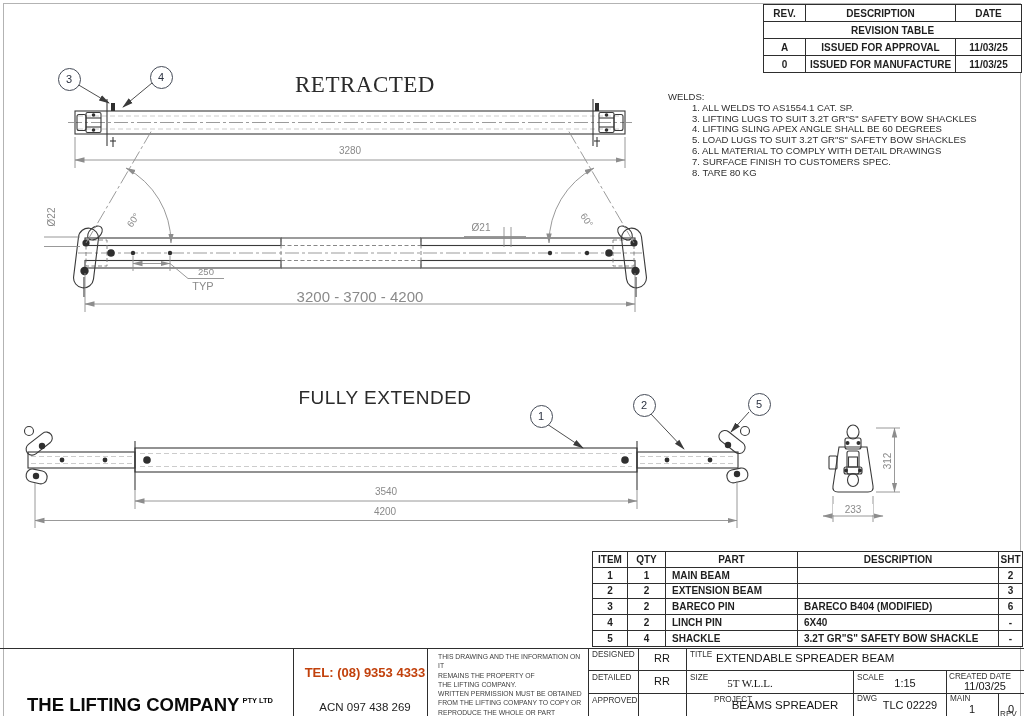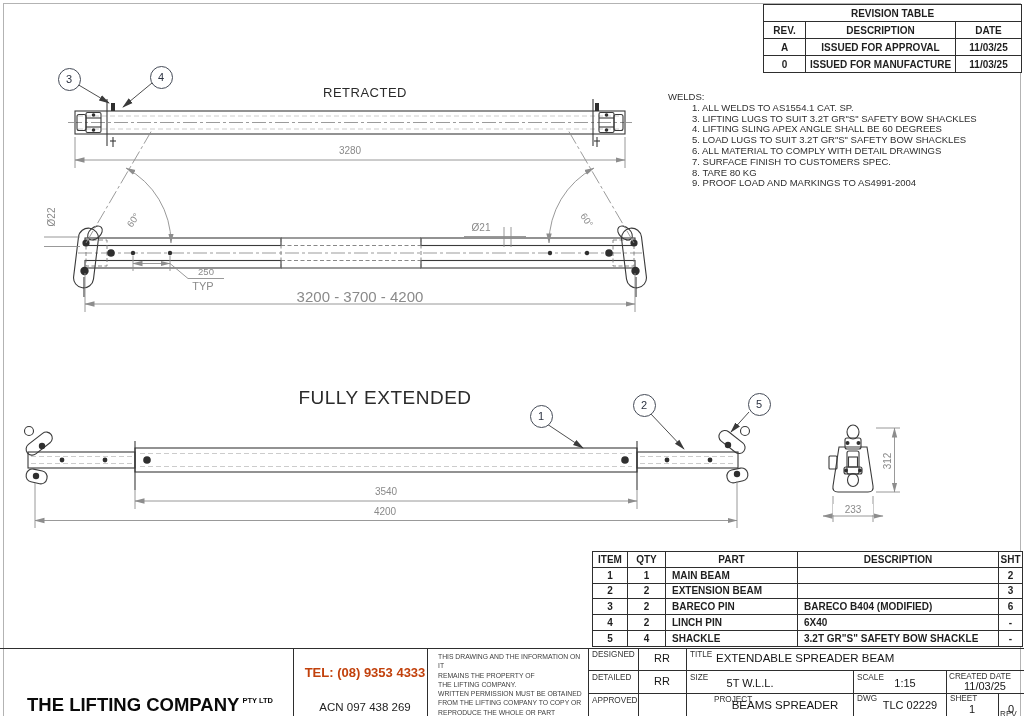--- a/index.html
+++ b/index.html
@@ -237,21 +237,21 @@
       <line x1="876" y1="428" x2="900" y2="428" class="dim"></line>
       <line x1="876" y1="492" x2="900" y2="492" class="dim"></line>
       <line x1="894.5" y1="428" x2="894.5" y2="492" class="dim" marker-start="url(#ad)" marker-end="url(#ad)"></line>
 
       <line x1="833" y1="496" x2="833" y2="522" class="dim"></line>
       <line x1="873" y1="496" x2="873" y2="522" class="dim"></line>
       <line x1="823" y1="516" x2="883" y2="516" class="dim" marker-start="url(#ad)" marker-end="url(#ad)"></line>
     </g>
   </svg>
 
-  <div class="viewtitle" style="left:275px;top:85px;width:180px;font-size:13px;">RETRACTED</div>
+  <div class="viewtitle" style="left:275px;top:72px;width:180px;font-size:23px;font-family:Liberation Serif, serif;">RETRACTED</div>
   <div class="balloon" style="left:57.5px;top:67.5px;">
     <span>3</span>
     </div>
   <div class="balloon" style="left:149.5px;top:65.5px;">
     <span>4</span>
     </div>
   <div class="dimtxt ctr" style="left:320px;top:145px;width:60px;">3280</div>
 
   <div class="dimtxt" style="left:51px;top:217px;transform:translate(-50%,-50%) rotate(-90deg);">Ø22</div>
   <div class="dimtxt" style="left:133px;top:220px;font-size:9.5px;transform:translate(-50%,-50%) rotate(-55deg);">60°</div>
@@ -279,37 +279,36 @@
 
   <div class="notes">
     <div>WELDS:</div>
     <div class="itm">1. ALL WELDS TO AS1554.1 CAT. SP.</div>
     <div class="itm">3. LIFTING LUGS TO SUIT 3.2T GR"S" SAFETY BOW SHACKLES</div>
     <div class="itm">4. LIFTING SLING APEX ANGLE SHALL BE 60 DEGREES</div>
     <div class="itm">5. LOAD LUGS TO SUIT 3.2T GR"S" SAFETY BOW SHACKLES</div>
     <div class="itm">6. ALL MATERIAL TO COMPLY WITH DETAIL DRAWINGS</div>
     <div class="itm">7. SURFACE FINISH TO CUSTOMERS SPEC.</div>
     <div class="itm">8. TARE 80 KG</div>
-    <div class="itm">9. PROOF LOAD AND MARKINGS TO AS4991-2004</div>
   </div>
 
   <table class="rev">
     <colgroup>
         <col style="width:42px">
         <col style="width:150px">
         <col style="width:66px">
       </colgroup>
     <tbody>
         <tr>
-      <td colspan="3">REVISION TABLE</td>
-        </tr>
-    <tr>
       <td>REV.</td>
       <td>DESCRIPTION</td>
       <td>DATE</td>
+        </tr>
+    <tr>
+      <td colspan="3">REVISION TABLE</td>
         </tr>
     <tr>
       <td>A</td>
       <td>ISSUED FOR APPROVAL</td>
       <td>11/03/25</td>
         </tr>
     <tr>
       <td>0</td>
       <td>ISSUED FOR MANUFACTURE</td>
       <td>11/03/25</td>
@@ -399,29 +398,29 @@
   </div>
 
   <div class="tb-label" style="left:592px;top:650px;">DESIGNED</div>
   <div class="tb-val" style="left:638px;top:652px;width:48px;text-align:center;">RR</div>
   <div class="tb-label" style="left:690px;top:650px;">TITLE</div>
   <div class="tb-val" style="left:716px;top:652px;font-size:11.5px;">EXTENDABLE SPREADER BEAM</div>
 
   <div class="tb-label" style="left:592px;top:673px;">DETAILED</div>
   <div class="tb-val" style="left:638px;top:675px;width:48px;text-align:center;">RR</div>
   <div class="tb-label" style="left:690px;top:673px;">SIZE</div>
-  <div class="tb-val" style="left:700px;top:677px;width:100px;text-align:center;">5T W.L.L.</div>
+  <div class="tb-val" style="left:700px;top:677px;width:100px;text-align:center;font-family:Liberation Serif, serif;">5T W.L.L.</div>
   <div class="tb-label" style="left:857px;top:673px;">SCALE</div>
   <div class="tb-val" style="left:870px;top:677px;width:70px;text-align:center;">1:15</div>
   <div class="tb-label" style="left:949px;top:672px;">CREATED DATE</div>
   <div class="tb-val" style="left:950px;top:680px;width:70px;text-align:center;">11/03/25</div>
 
   <div class="tb-label" style="left:592px;top:696px;">APPROVED</div>
   <div class="tb-val" style="left:638px;top:698px;width:48px;text-align:center;"></div>
   <div class="tb-label" style="left:690px;top:695px;padding-left:24px;">PROJECT</div>
   <div class="tb-val" style="left:700px;top:699px;width:170px;text-align:center;font-size:11.5px;">BEAMS SPREADER</div>
   <div class="tb-label" style="left:857px;top:694px;">DWG</div>
   <div class="tb-val" style="left:875px;top:699px;width:70px;text-align:center;">TLC 02229</div>
-  <div class="tb-label" style="left:950px;top:694px;">SHEET</div>
+  <div class="tb-label" style="left:950px;top:694px;">MAIN</div>
   <div class="tb-val" style="left:946px;top:703px;width:52px;text-align:center;">1</div>
   <div class="tb-label" style="left:1000px;top:694px;margin-top:16px;">REV</div>
   <div class="tb-val" style="left:998px;top:703px;width:26px;text-align:center;">0</div>
 </div>
 
 </body></html>

